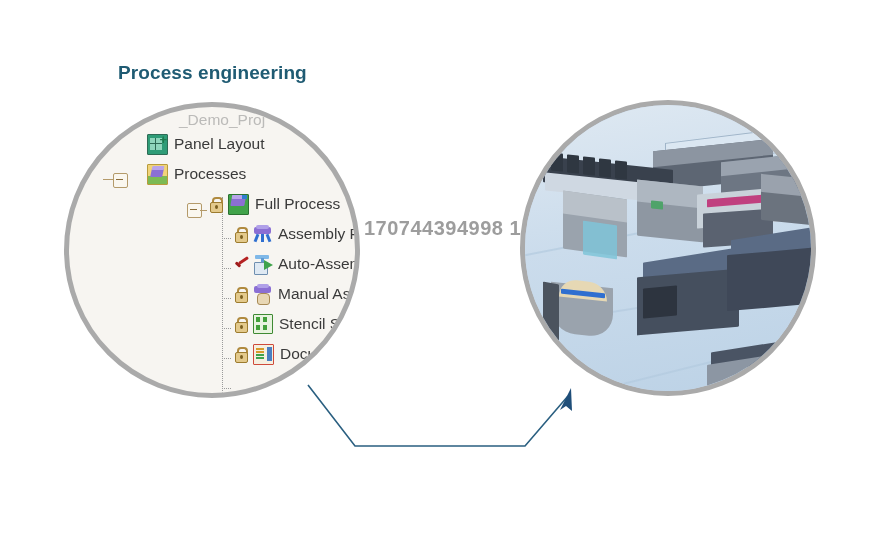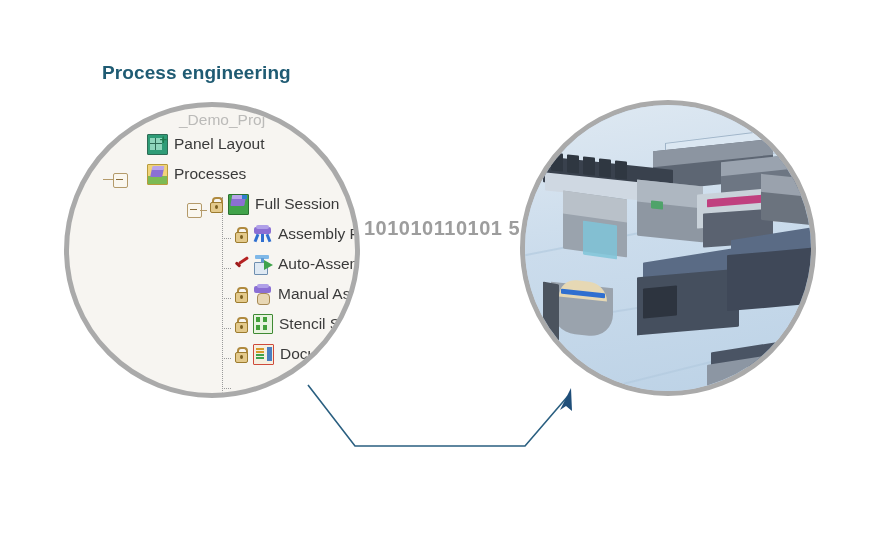--- a/index.html
+++ b/index.html
@@ -13,21 +13,21 @@
   .stage{position:absolute;inset:0;}
 
   
   .heading{
     position:absolute;
     font-size:19px;
     font-weight:bold;
     letter-spacing:.1px;
     white-space:nowrap;
   }
-  #h-left{left:102px;top:62px;}
+  #h-left{left:118px;top:62px;}
   #h-right{left:611px;top:62px;}
 
   
   .circle{
     position:absolute;
     border-radius:50%;
     box-sizing:border-box;
   }
   #circle-left{
     left:64px;top:102px;width:296px;height:296px;
@@ -259,21 +259,21 @@
 
       <div class="trow" style="left:140px;top:84px;">
         <span class="lock">
             <i class="shackle"></i>
             <i class="body"></i>
           </span>
         <span class="ico ic-full" style="margin-left:6px;">
             <i class="box"></i>
             <i class="flag"></i>
           </span>
-        <span class="tlabel">Full Session</span>
+        <span class="tlabel">Full Process</span>
       </div>
 
       <div class="trow" style="left:165px;top:114px;">
         <span class="lock">
             <i class="shackle"></i>
             <i class="body"></i>
           </span>
         <span class="ico ic-asm" style="margin-left:6px;">
             <i class="top"></i>
             <i class="l1"></i>
@@ -393,21 +393,21 @@
       <div class="mach" style="left:26px;top:180px;width:62px;height:50px;border-radius:0 0 24px 24px;background:#9aa3ad;transform:skewY(6deg);"></div>
       <div class="mach" style="left:34px;top:176px;width:48px;height:18px;border-radius:24px 24px 0 0;background:#e6d8b4;transform:skewY(6deg);"></div>
       <div class="mach" style="left:36px;top:186px;width:44px;height:5px;background:#2f6fd0;transform:skewY(6deg);"></div>
       <div class="mach" style="left:18px;top:178px;width:16px;height:56px;background:#4b535e;transform:skewY(10deg);"></div>
 
       <div class="mach" style="left:186px;top:238px;width:120px;height:20px;background:#4a5464;transform:skewY(-9deg);"></div>
       <div class="mach" style="left:182px;top:250px;width:126px;height:22px;background:#8c96a3;transform:skewY(-9deg);"></div>
     </div>
   </div>
 
-  <div class="binary" id="bin1" style="color: rgb(157, 157, 157);">101010110101 5</div>
+  <div class="binary" id="bin1" style="color: rgb(157, 157, 157);">170744394998 1</div>
 
   <svg id="connector" viewBox="0 0 894 538">
     <polyline points="308,385 355,446 525,446 568,396" fill="none" stroke="#2a5f80" stroke-width="1.6"></polyline>
     <polygon points="571,388 560,410 566,406 572,411" fill="#1f4e79"></polygon>
   </svg>
 
 
 </div>
 
 </body></html>

